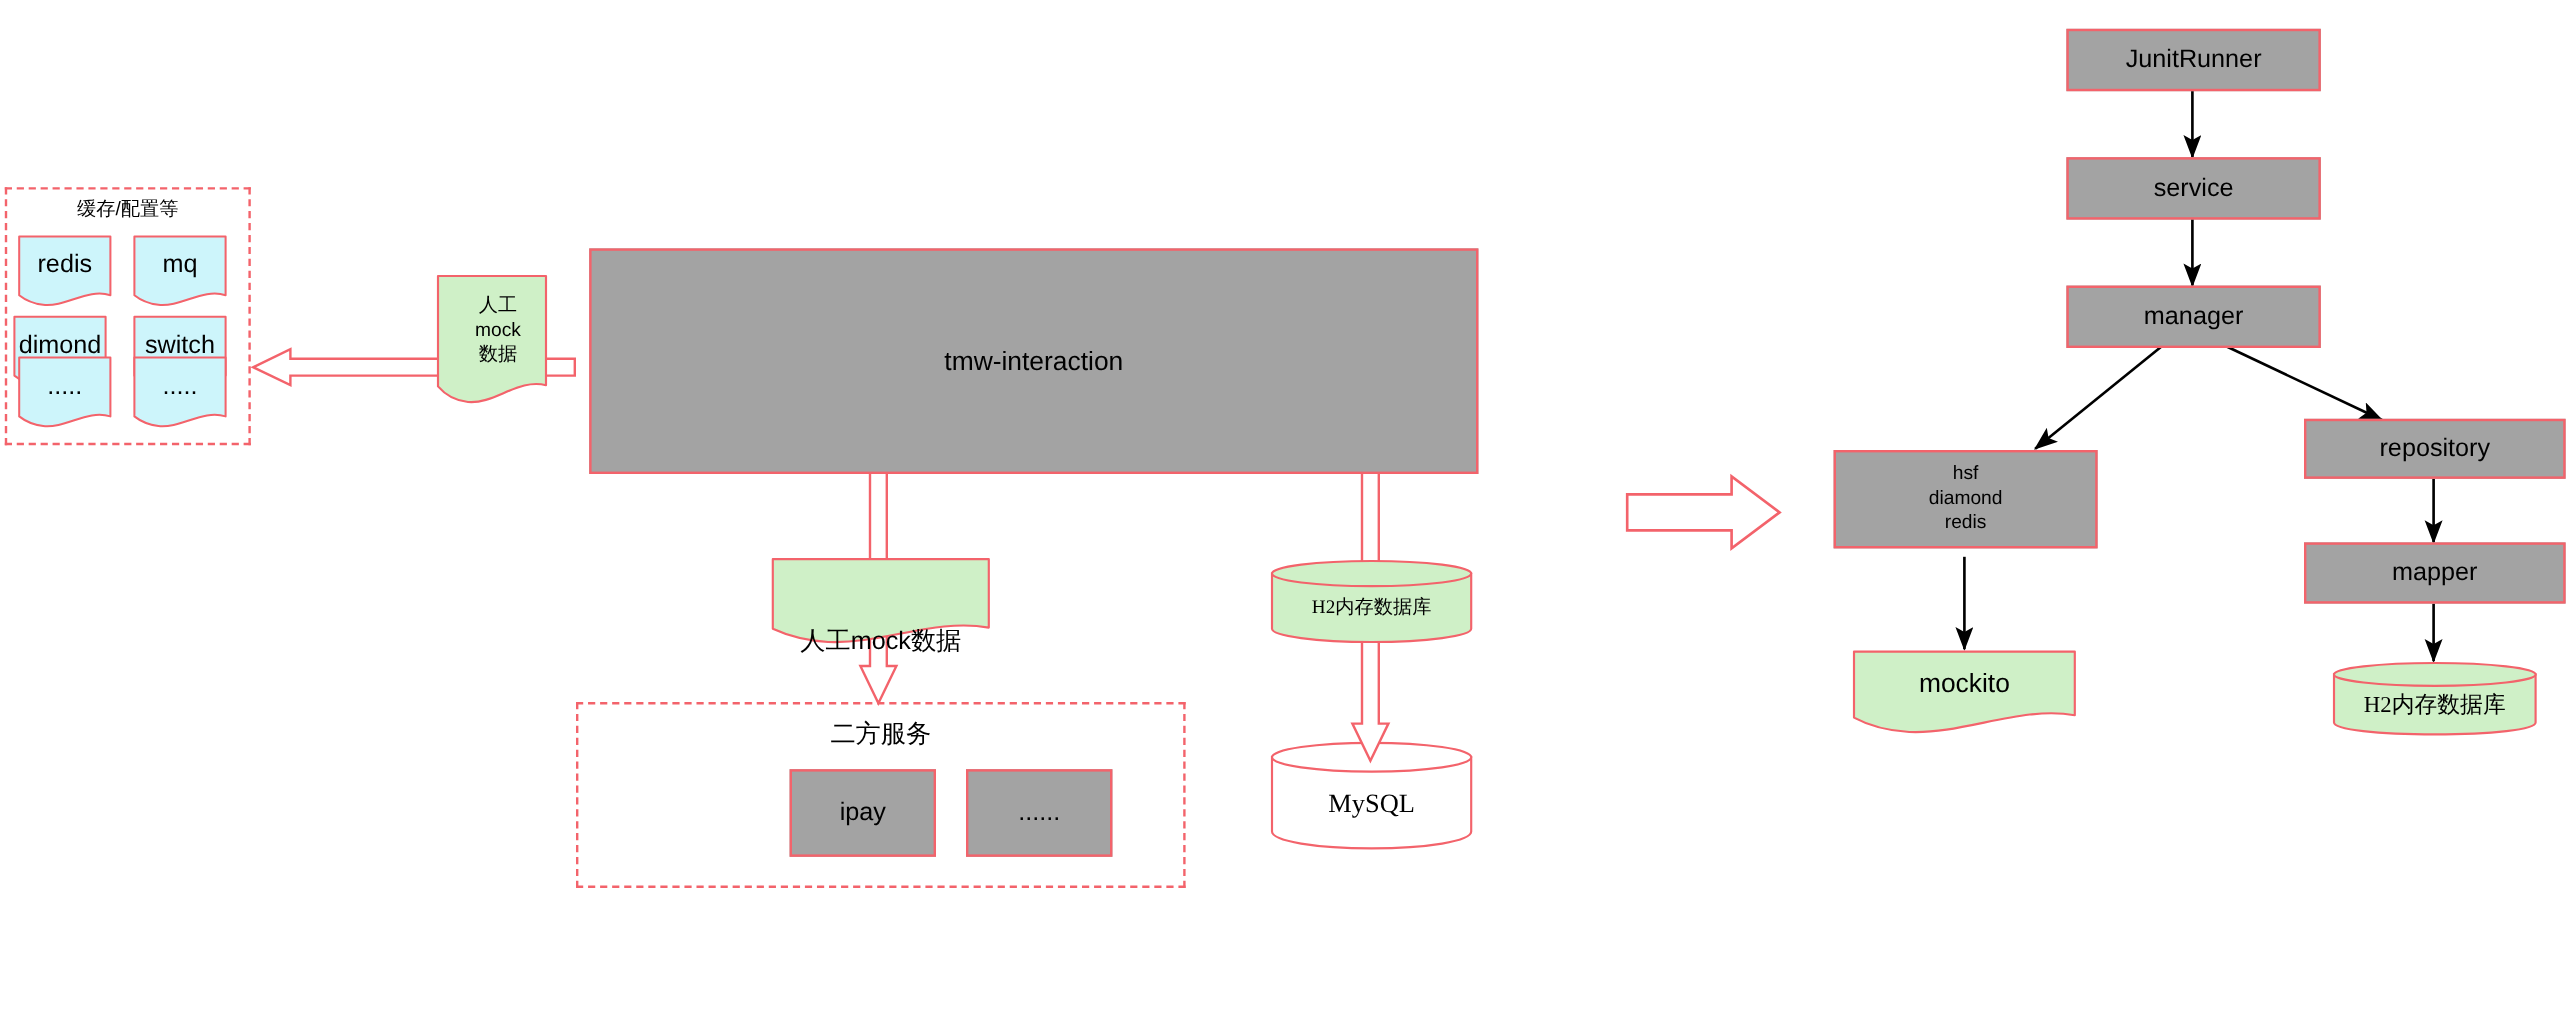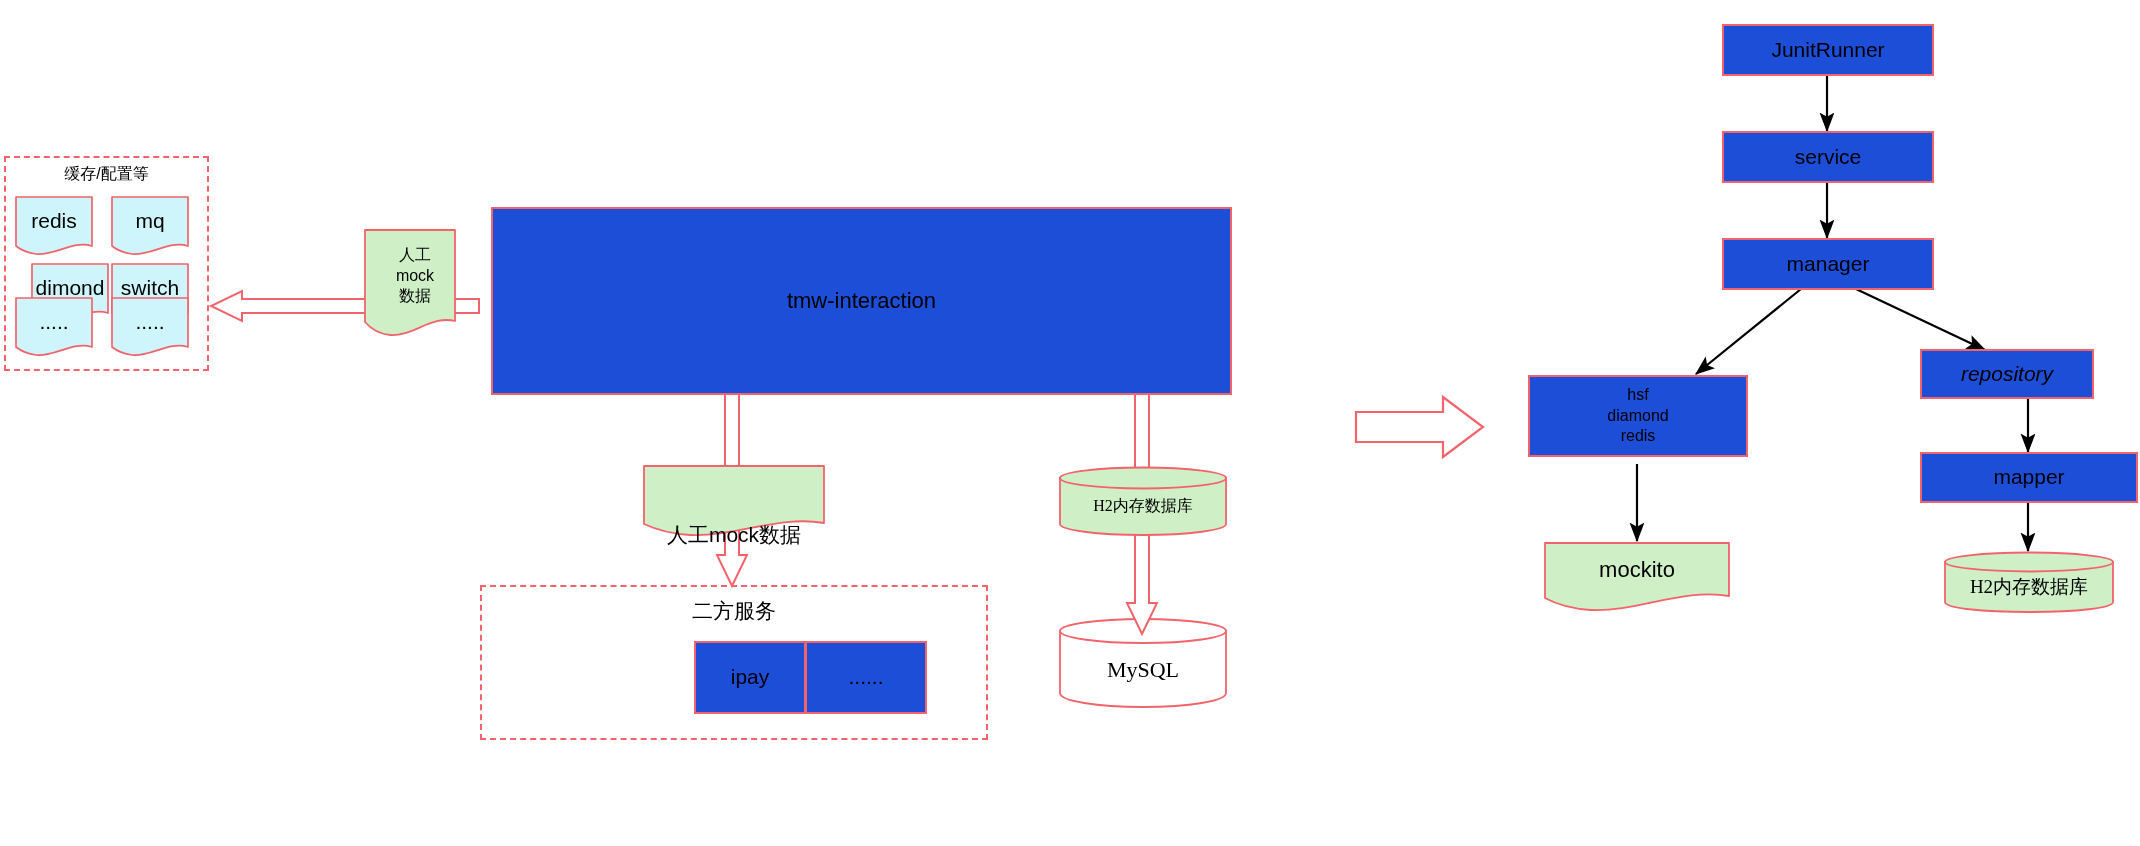--- a/index.html
+++ b/index.html
@@ -23,21 +23,21 @@
     display: flex;
     align-items: center;
     justify-content: center;
     text-align: center;
     color: #000000;
     line-height: 1.28;
     white-space: pre-line;
   }
   .rect {
     border: 2px solid #f3636b;
-    background: #1d4ed8;
+    background: #a3a3a3;
   }
   .dashed-group {
     position: absolute;
     box-sizing: border-box;
     border: 2px dashed #f3636b;
     background: transparent;
   }
   .group-title {
     position: absolute;
     left: 0;
@@ -114,21 +114,21 @@
     <div class="doc-label fs-21" style="height:50px;">redis</div>
   </div>
 
   <div class="doc-wrap" style="left:111px; top:196px; width:78px; height:62px;">
     <svg width="78" height="62" viewBox="0 0 78 62">
       <path d="M1,1 L77,1 L77,50 C58,44 40,60 21,58 C13,57 6,54 1,50 Z" fill="#cdf5fb" stroke="#f3636b" stroke-width="1.7" stroke-linejoin="round"></path>
     </svg>
     <div class="doc-label fs-21" style="height:50px;">mq</div>
   </div>
 
-  <div class="doc-wrap" style="left:31px; top:263px; width:78px; height:62px;">
+  <div class="doc-wrap" style="left:11px; top:263px; width:78px; height:62px;">
     <svg width="78" height="62" viewBox="0 0 78 62">
       <path d="M1,1 L77,1 L77,50 C58,44 40,60 21,58 C13,57 6,54 1,50 Z" fill="#cdf5fb" stroke="#f3636b" stroke-width="1.7" stroke-linejoin="round"></path>
     </svg>
     <div class="doc-label fs-21" style="height:50px;">dimond</div>
   </div>
 
   <div class="doc-wrap" style="left:111px; top:263px; width:78px; height:62px;">
     <svg width="78" height="62" viewBox="0 0 78 62">
       <path d="M1,1 L77,1 L77,50 C58,44 40,60 21,58 C13,57 6,54 1,50 Z" fill="#cdf5fb" stroke="#f3636b" stroke-width="1.7" stroke-linejoin="round"></path>
     </svg>
@@ -175,21 +175,21 @@
   <div class="doc-wrap" style="left:643px; top:465px; width:182px; height:73px; z-index:2;">
     <svg width="182" height="73" viewBox="0 0 182 73">
       <path d="M1,1 L181,1 L181,58 C136,50 92,72 47,70 C30,69 14,65 1,59 Z" fill="#cff0c7" stroke="#f3636b" stroke-width="1.8" stroke-linejoin="round"></path>
     </svg>
     <div class="doc-label fs-21" style="height:60px;margin-top:40px;">人工mock数据</div>
   </div>
 
   <div class="dashed-group" style="left:480px; top:585px; width:508px; height:155px;"></div>
   <div class="group-title fs-21" style="left:480px; top:597px; width:508px;">二方服务</div>
 
-  <div class="node rect fs-21" style="left:658px; top:641px; width:112px; height:73px;margin-left:36px;">ipay</div>
+  <div class="node rect fs-21" style="left:658px; top:641px; width:122px; height:73px;">ipay</div>
   <div class="node rect fs-21" style="left:805px; top:641px; width:122px; height:73px;">......</div>
 
   <div class="arrow-wrap" style="left:1126px; top:395px; width:32px; height:240px; z-index:1;">
     <svg width="32" height="240" viewBox="0 0 32 240">
       <path d="M9,0 L9,208 L1,208 L16,239 L31,208 L23,208 L23,0" fill="#ffffff" stroke="#f3636b" stroke-width="2" stroke-linejoin="miter"></path>
     </svg>
   </div>
 
   <div class="cyl-wrap" style="left:1058px; top:466px; width:170px; height:70px; z-index:2;">
     <svg width="170" height="70" viewBox="0 0 170 70">
@@ -238,21 +238,21 @@
   <div class="node rect fs-21" style="left:1722px; top:24px; width:212px; height:52px;">JunitRunner</div>
 
   <div class="node rect fs-21" style="left:1722px; top:131px; width:212px; height:52px;">service</div>
 
   <div class="node rect fs-21" style="left:1722px; top:238px; width:212px; height:52px;">manager</div>
 
   <div class="node rect fs-20" style="left:1528px; top:375px; width:220px; height:82px;">hsf
 diamond
 redis</div>
 
-  <div class="node rect fs-21" style="left:1920px; top:349px; width:174px; height:50px;font-style:italic;">repository</div>
+  <div class="node rect fs-21" style="left:1920px; top:349px; width:218px; height:50px;">repository</div>
 
   <div class="node rect fs-21" style="left:1920px; top:452px; width:218px; height:51px;">mapper</div>
 
   <div class="doc-wrap" style="left:1544px; top:542px; width:186px; height:70px;">
     <svg width="186" height="70" viewBox="0 0 186 70">
       <path d="M1,1 L185,1 L185,54 C140,46 93,70 47,68 C30,67 14,63 1,56 Z" fill="#cff0c7" stroke="#f3636b" stroke-width="1.8" stroke-linejoin="round"></path>
     </svg>
     <div class="doc-label fs-22" style="height:56px;">mockito</div>
   </div>
 

